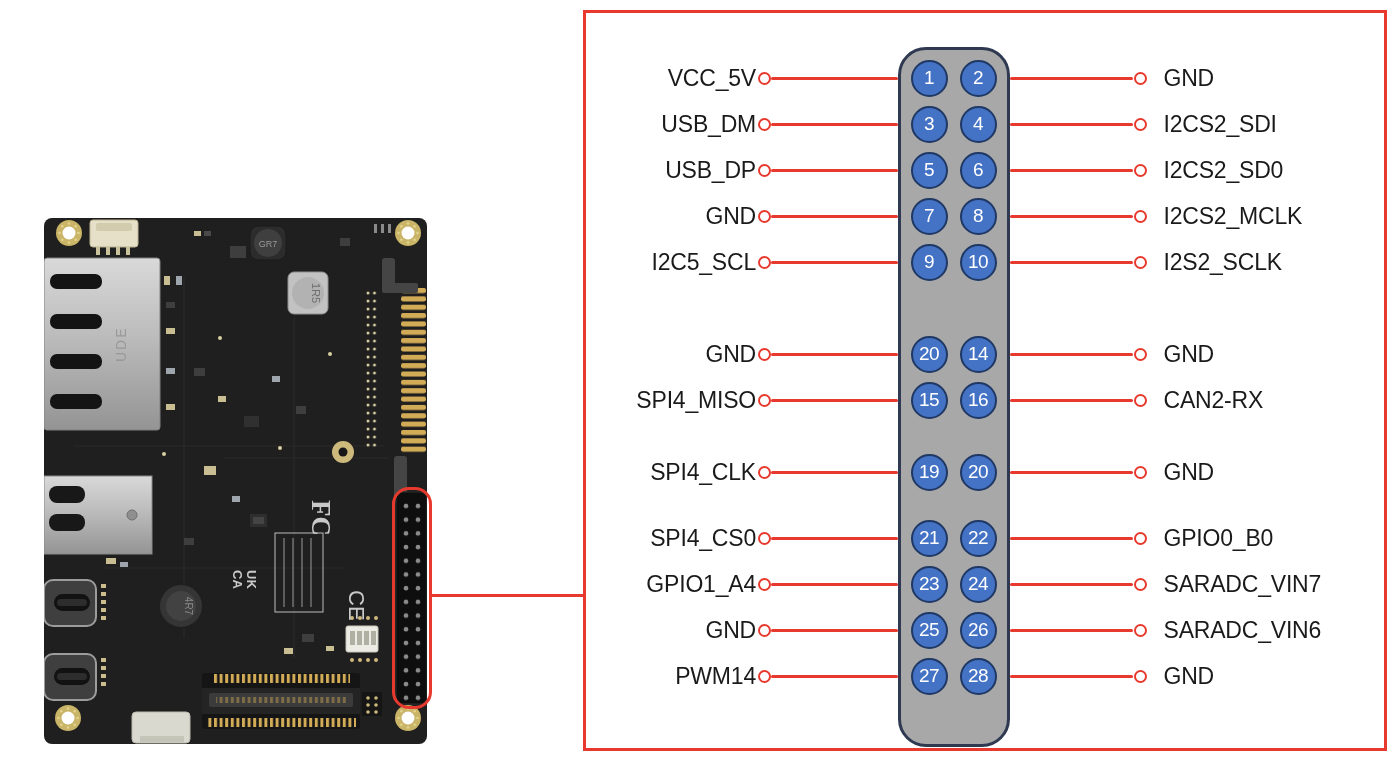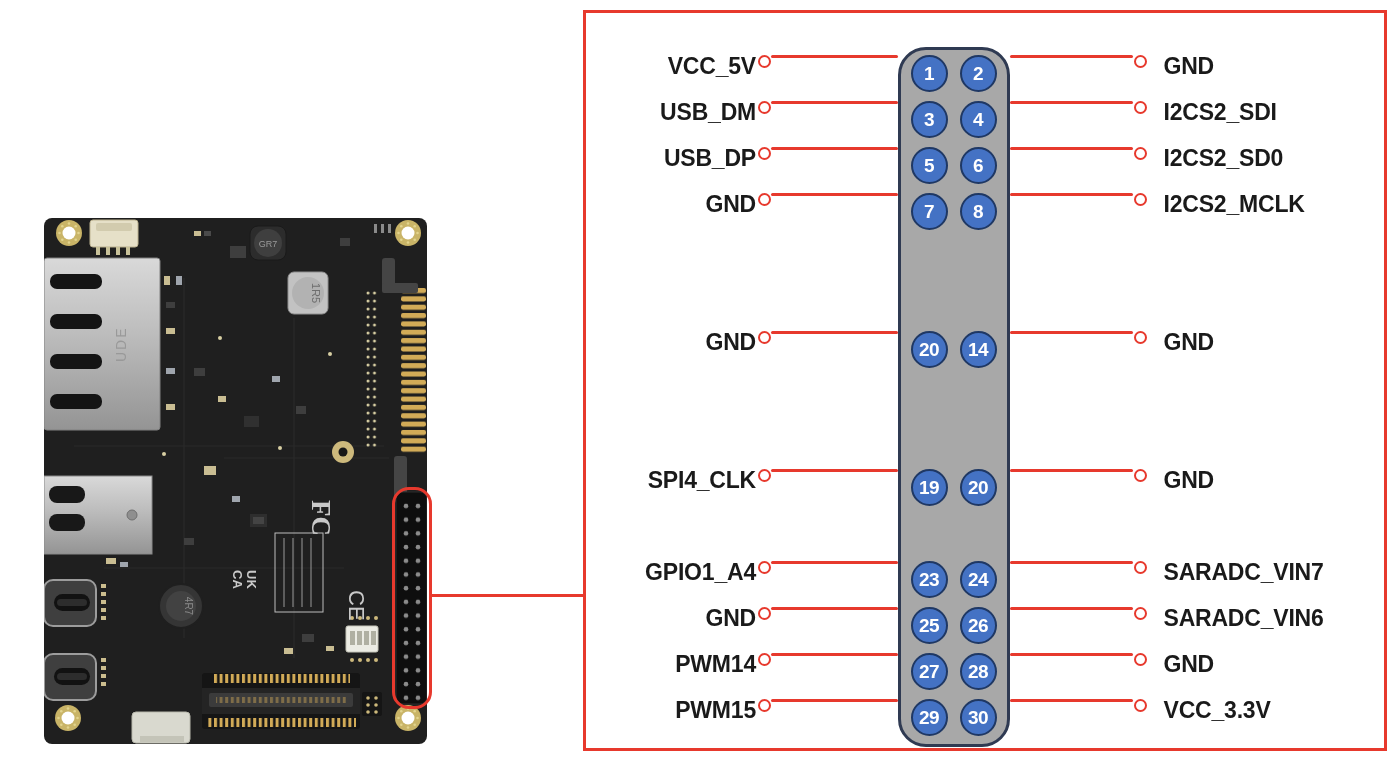--- a/index.html
+++ b/index.html
@@ -24,21 +24,21 @@
     border:3px solid var(--red);border-radius:17px;background:transparent;}
   .callout-line{position:absolute;left:430px;top:594px;width:153px;height:3px;
     background:var(--red);}
 
   
   .pinout-box{position:absolute;left:583px;top:10px;width:804px;height:741px;
     border:3px solid var(--red);background:#fff;}
   .header-body{position:absolute;left:312px;top:34px;width:112px;height:700px;
     background:var(--hdr-fill);border:3px solid var(--hdr-stroke);border-radius:28px;z-index:1;}
   .pin-row{position:absolute;left:0;width:100%;height:46px;display:flex;
-    align-items:flex-start;z-index:2;font-weight:bold;}
+    align-items:center;z-index:2;}
   .lbl{font-size:23px;color:var(--txt);letter-spacing:-0.2px;white-space:nowrap;line-height:1;}
   .lbl-left{width:170px;text-align:right;flex:none;}
   .lbl-right{margin-left:17px;}
   .node{width:13px;height:13px;border:2.5px solid var(--red);border-radius:50%;
     background:#fff;margin-left:2px;flex:none;}
   .node-r{margin-left:0.5px;}
   .wire{height:3px;background:var(--red);border-radius:1.5px;flex:none;}
   .wire-l{width:127px;}
   .wire-r{width:123px;margin-left:13.5px;}
   .pin{width:37px;height:37px;border-radius:50%;background:var(--pin-fill);
@@ -313,46 +313,76 @@
       <div class="lbl lbl-left">GND</div>
       <div class="node"></div>
       <div class="wire wire-l"></div>
       <div class="pin pin-l">7</div>
       <div class="pin pin-r2">8</div>
       <div class="wire wire-r"></div>
       <div class="node node-r"></div>
       <div class="lbl lbl-right">I2CS2_MCLK</div>
     </div>
 
+    <div class="pin-row" style="top:226px">
+      <div class="lbl lbl-left">I2C5_SCL</div>
+      <div class="node"></div>
+      <div class="wire wire-l"></div>
+      <div class="pin pin-l">9</div>
+      <div class="pin pin-r2">10</div>
+      <div class="wire wire-r"></div>
+      <div class="node node-r"></div>
+      <div class="lbl lbl-right">I2S2_SCLK</div>
+    </div>
 
 
     <div class="pin-row" style="top:318px">
       <div class="lbl lbl-left">GND</div>
       <div class="node"></div>
       <div class="wire wire-l"></div>
       <div class="pin pin-l">20</div>
       <div class="pin pin-r2">14</div>
       <div class="wire wire-r"></div>
       <div class="node node-r"></div>
       <div class="lbl lbl-right">GND</div>
     </div>
 
-
-
-    <div class="pin-row" style="top:456px">
+    <div class="pin-row" style="top:364px">
+      <div class="lbl lbl-left">SPI4_MISO</div>
+      <div class="node"></div>
+      <div class="wire wire-l"></div>
+      <div class="pin pin-l">15</div>
+      <div class="pin pin-r2">16</div>
+      <div class="wire wire-r"></div>
+      <div class="node node-r"></div>
+      <div class="lbl lbl-right">CAN2-RX</div>
+    </div>
+
+
+    <div class="pin-row" style="top:436px">
       <div class="lbl lbl-left">SPI4_CLK</div>
       <div class="node"></div>
       <div class="wire wire-l"></div>
       <div class="pin pin-l">19</div>
       <div class="pin pin-r2">20</div>
       <div class="wire wire-r"></div>
       <div class="node node-r"></div>
       <div class="lbl lbl-right">GND</div>
     </div>
 
+    <div class="pin-row" style="top:502px">
+      <div class="lbl lbl-left">SPI4_CS0</div>
+      <div class="node"></div>
+      <div class="wire wire-l"></div>
+      <div class="pin pin-l">21</div>
+      <div class="pin pin-r2">22</div>
+      <div class="wire wire-r"></div>
+      <div class="node node-r"></div>
+      <div class="lbl lbl-right">GPIO0_B0</div>
+    </div>
 
     <div class="pin-row" style="top:548px">
       <div class="lbl lbl-left">GPIO1_A4</div>
       <div class="node"></div>
       <div class="wire wire-l"></div>
       <div class="pin pin-l">23</div>
       <div class="pin pin-r2">24</div>
       <div class="wire wire-r"></div>
       <div class="node node-r"></div>
       <div class="lbl lbl-right">SARADC_VIN7</div>
@@ -373,24 +403,14 @@
       <div class="lbl lbl-left">PWM14</div>
       <div class="node"></div>
       <div class="wire wire-l"></div>
       <div class="pin pin-l">27</div>
       <div class="pin pin-r2">28</div>
       <div class="wire wire-r"></div>
       <div class="node node-r"></div>
       <div class="lbl lbl-right">GND</div>
     </div>
 
-    <div class="pin-row" style="top:686px">
-      <div class="lbl lbl-left">PWM15</div>
-      <div class="node"></div>
-      <div class="wire wire-l"></div>
-      <div class="pin pin-l">29</div>
-      <div class="pin pin-r2">30</div>
-      <div class="wire wire-r"></div>
-      <div class="node node-r"></div>
-      <div class="lbl lbl-right">VCC_3.3V</div>
-    </div>
   </div>
 </div>
 
 </body></html>

